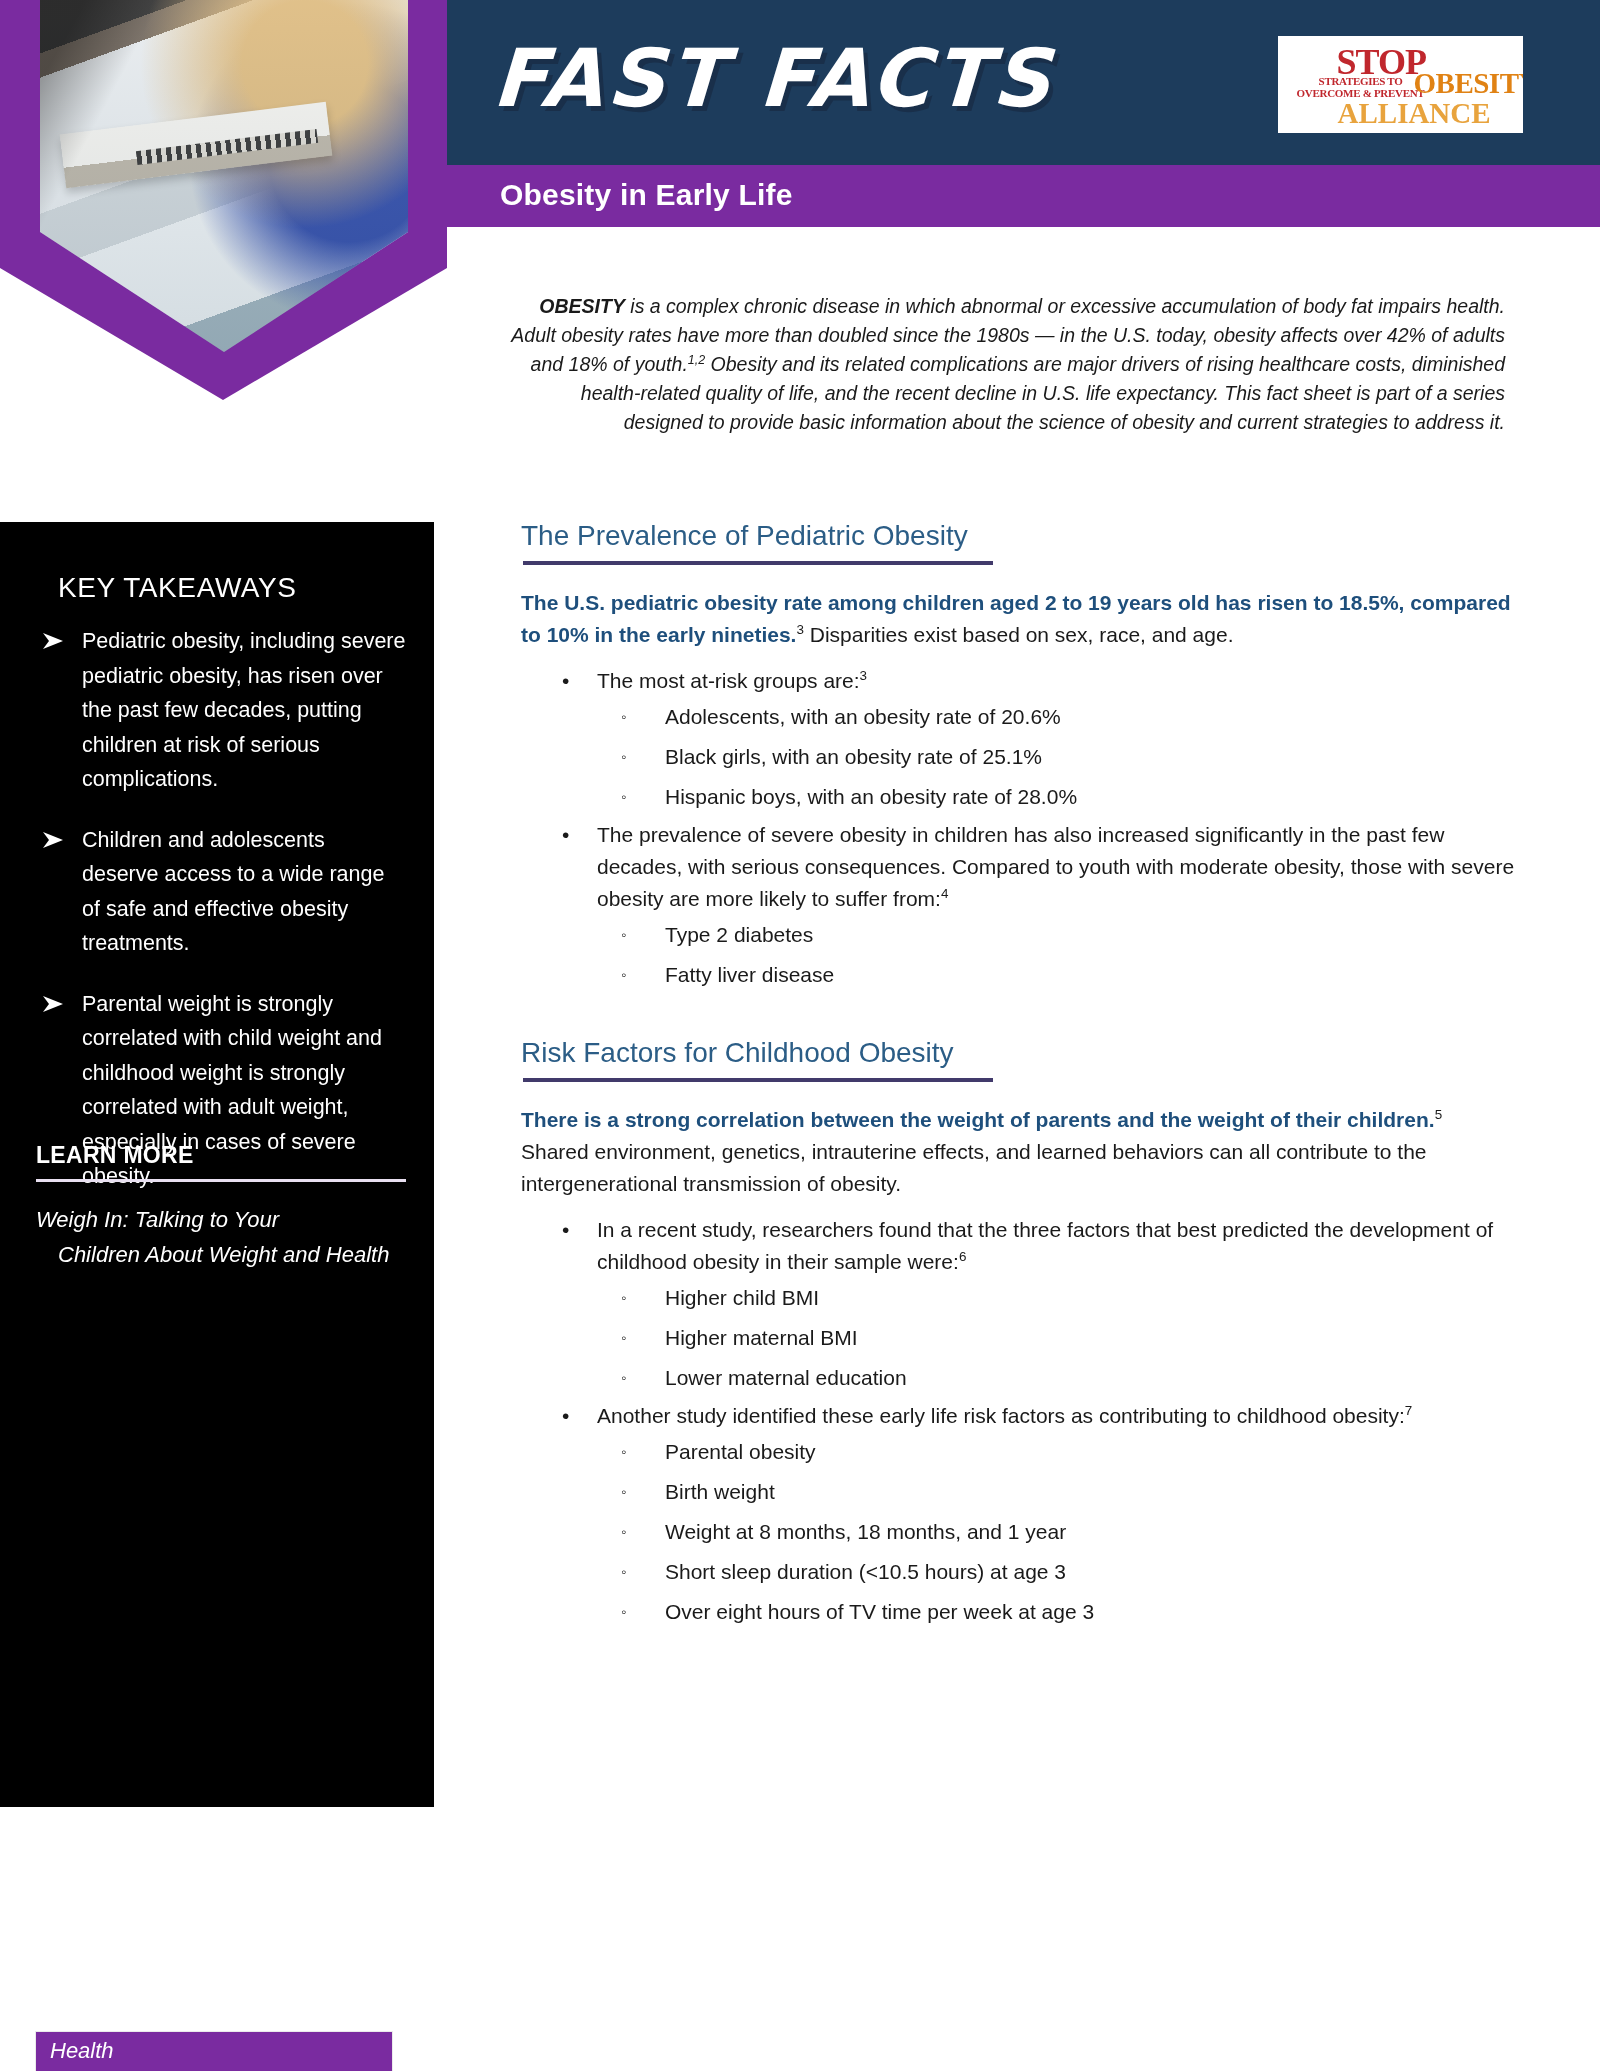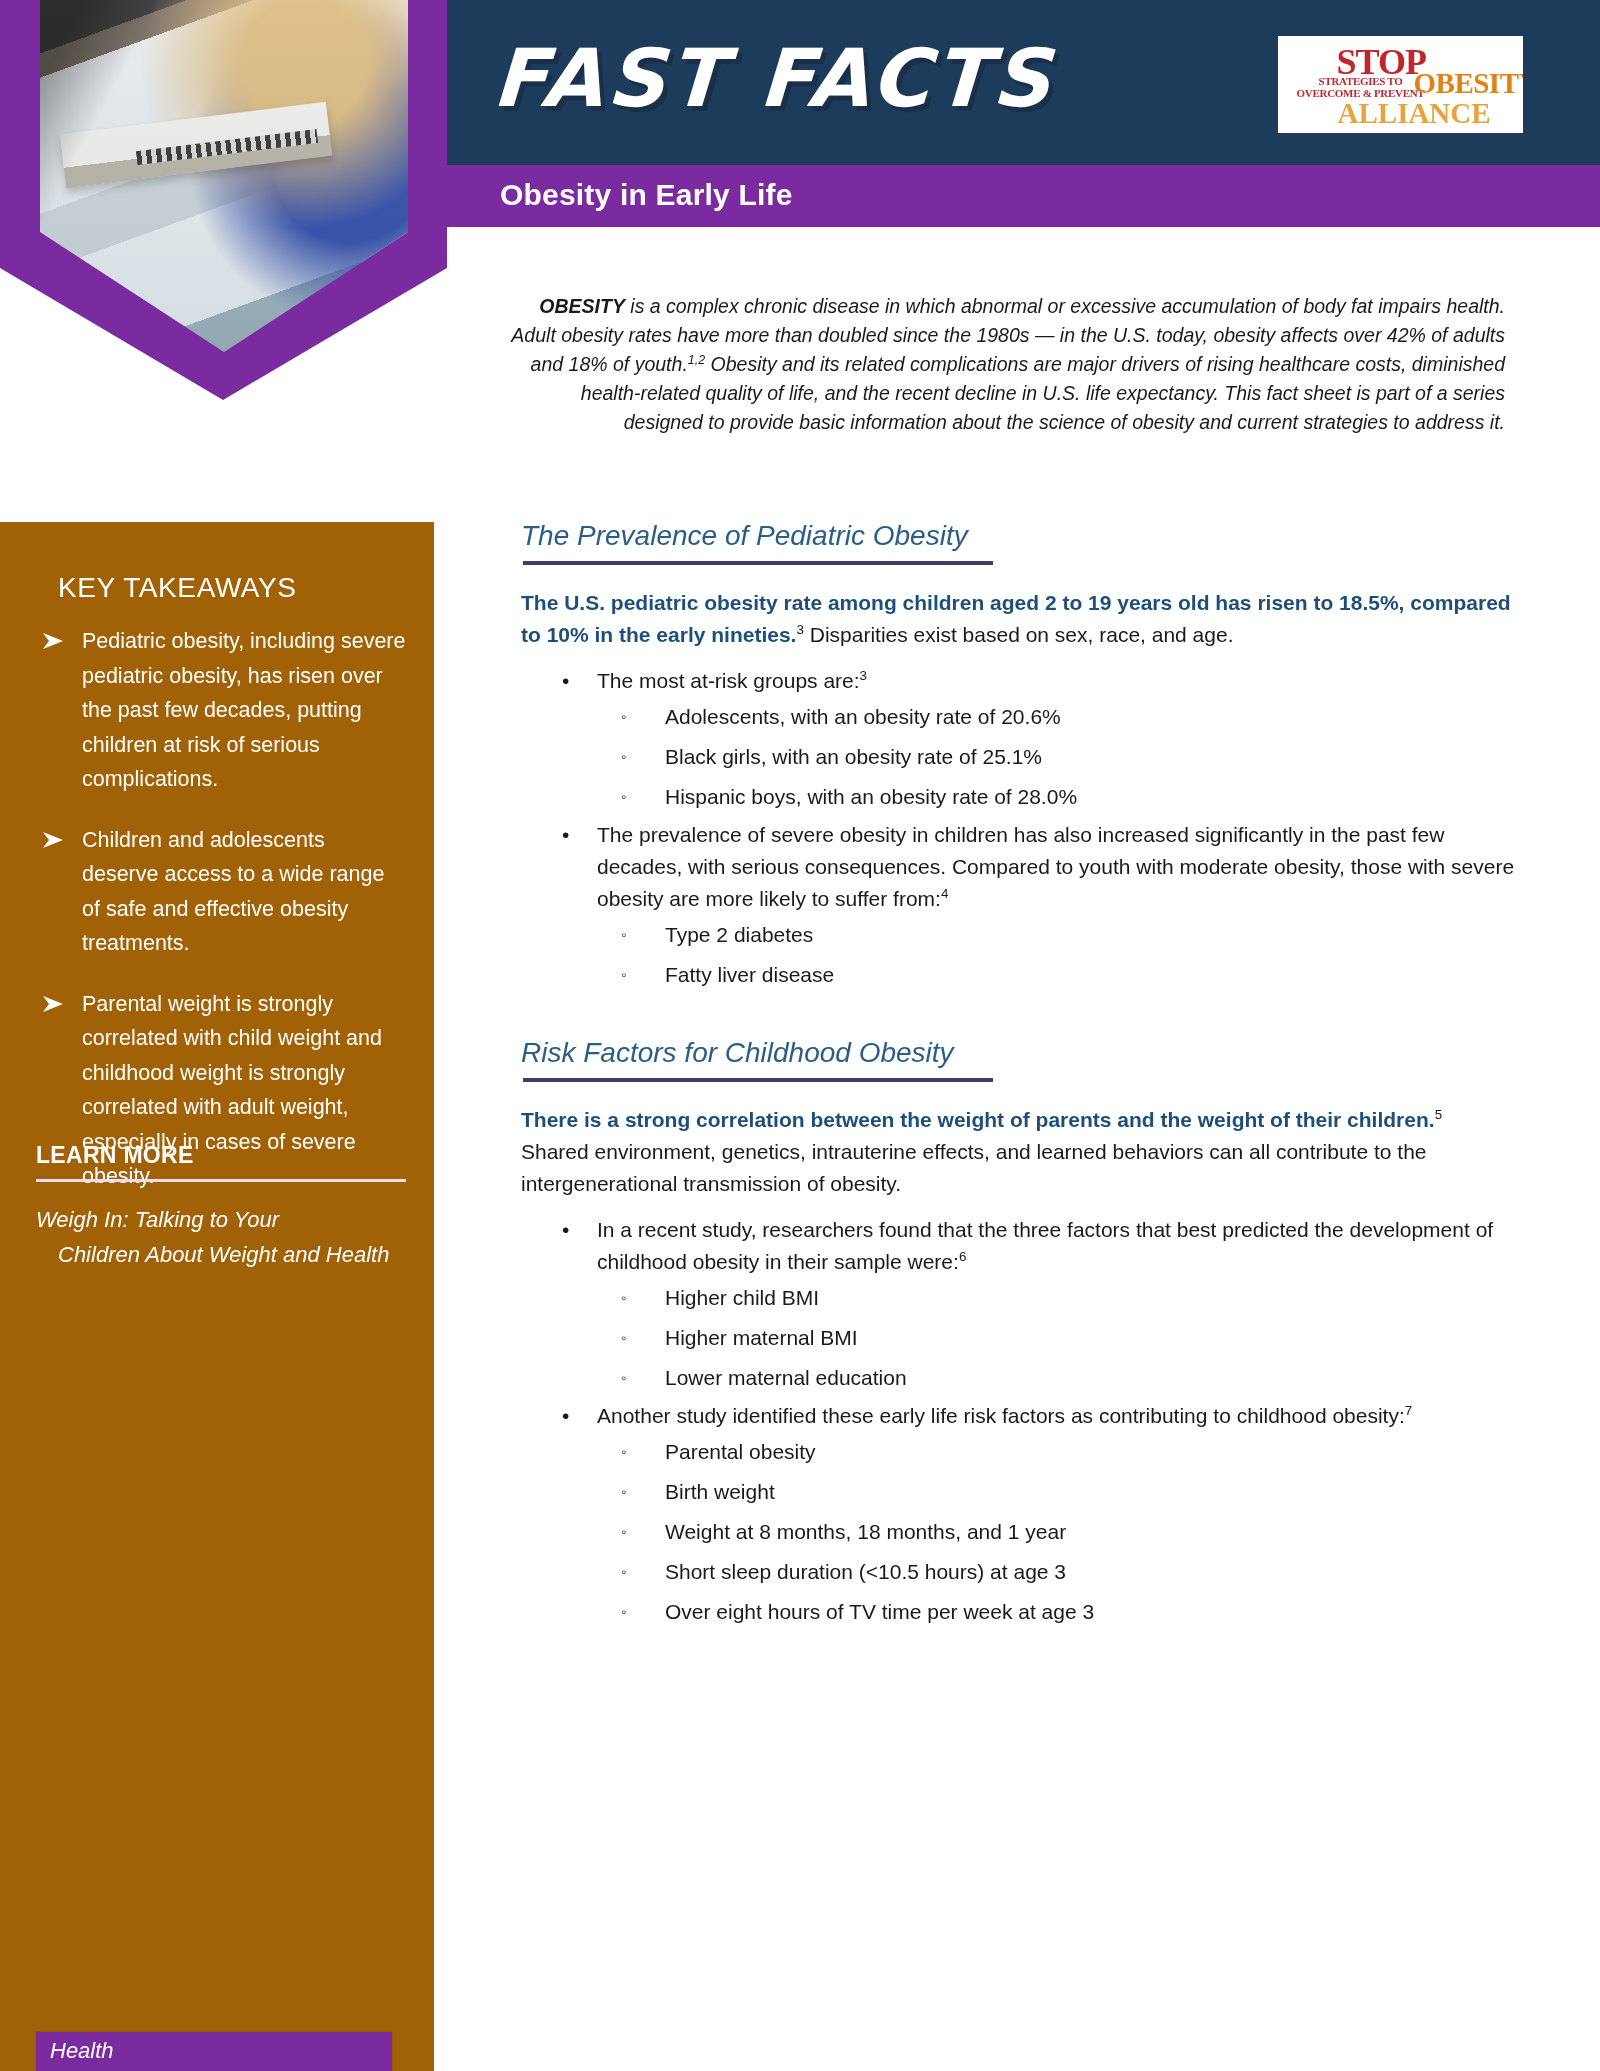--- a/index.html
+++ b/index.html
@@ -140,22 +140,22 @@
     color: #1a1a1a;
     text-align: right;
   }
   .intro b { font-weight: bold; font-style: italic; }
   sup { font-size: 0.64em; vertical-align: super; line-height: 0; }
 
   
   .sidebar {
     position: absolute;
     left: 0; top: 522px;
-    width: 434px; height: 1549px;
-    background: #a16207;
+    width: 434px; height: 1285px;
+    background: #000000;
     padding-left: 45px;
   }
   .sb-title {
     position: absolute;
     left: 58px; top: 50px;
     font-size: 28px;
     color: #ffffff;
     letter-spacing: 0.6px;
   }
   .takeaways {
@@ -230,21 +230,20 @@
   .main {
     position: absolute;
     left: 505px; top: 520px;
     width: 1010px;
   }
   .sec-title {
     font-size: 28px;
     color: #2b5d86;
     margin-top: 0;
     padding-left: 16px;
-    font-style: italic;
   }
   .sec-rule {
     margin: 9px 0 0 18px;
     width: 470px; height: 4px;
     background: #413a6b;
   }
   .lead {
     margin-top: 22px;
     padding-left: 16px;
     font-size: 21px;

